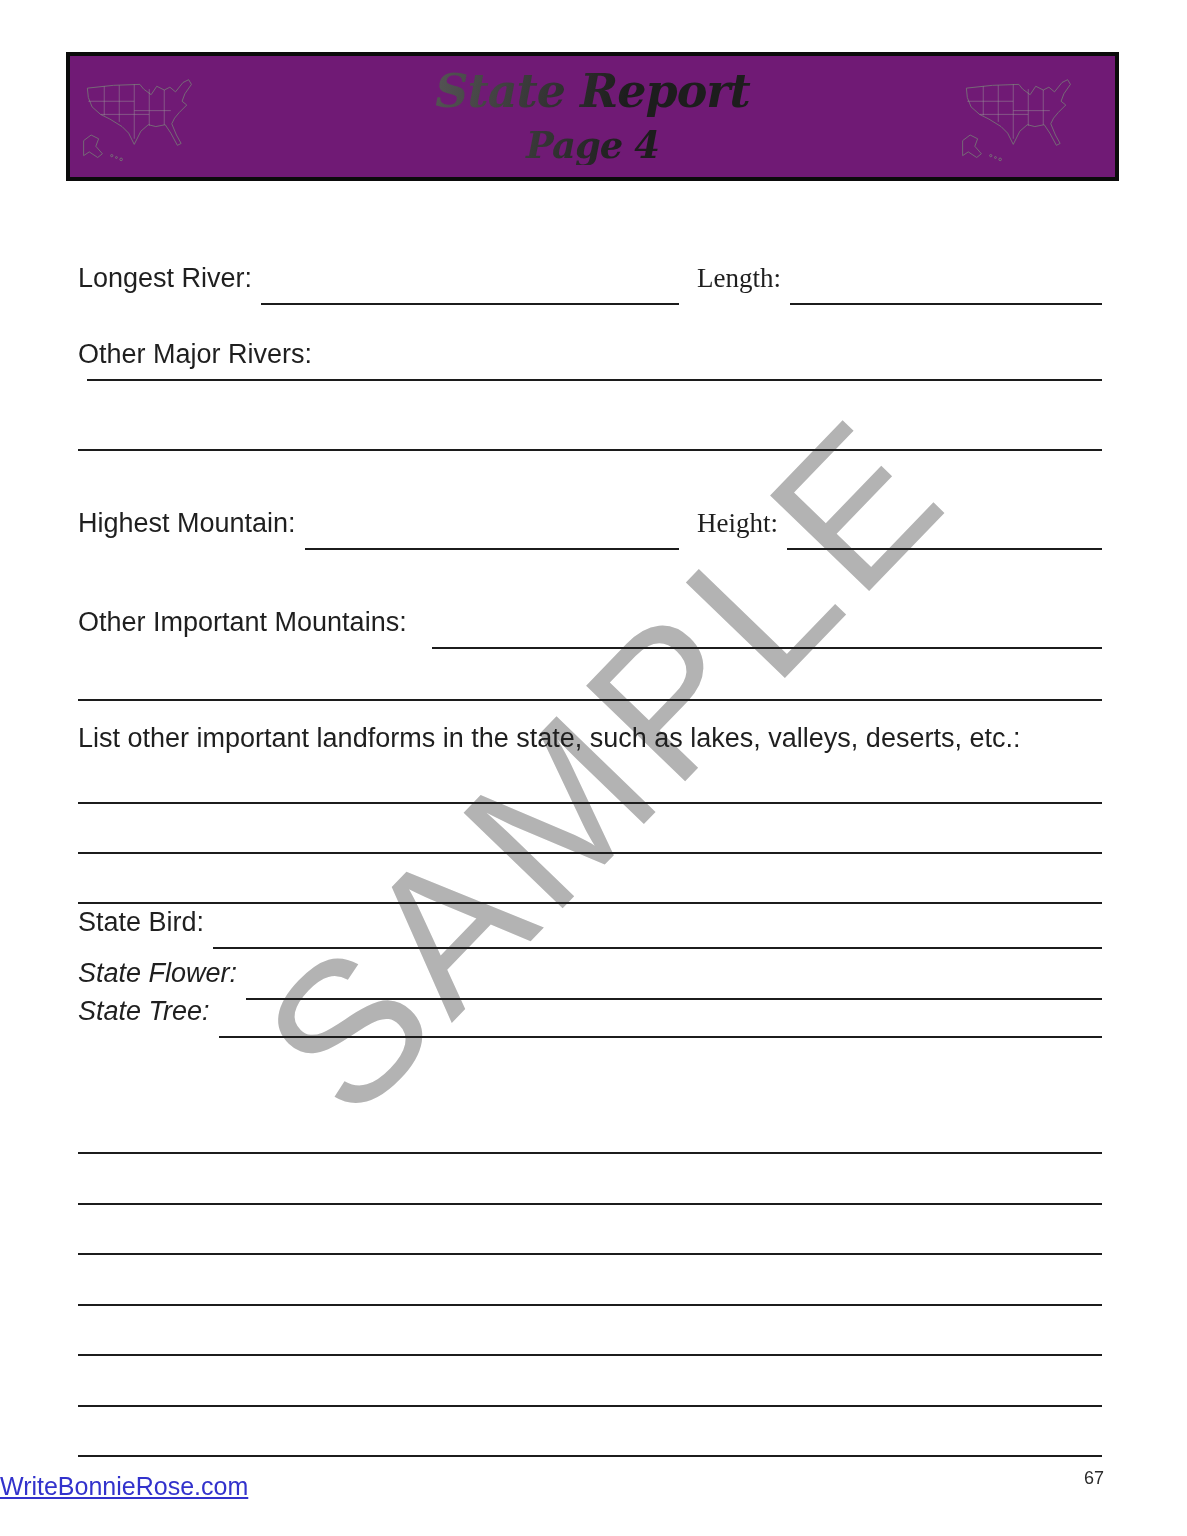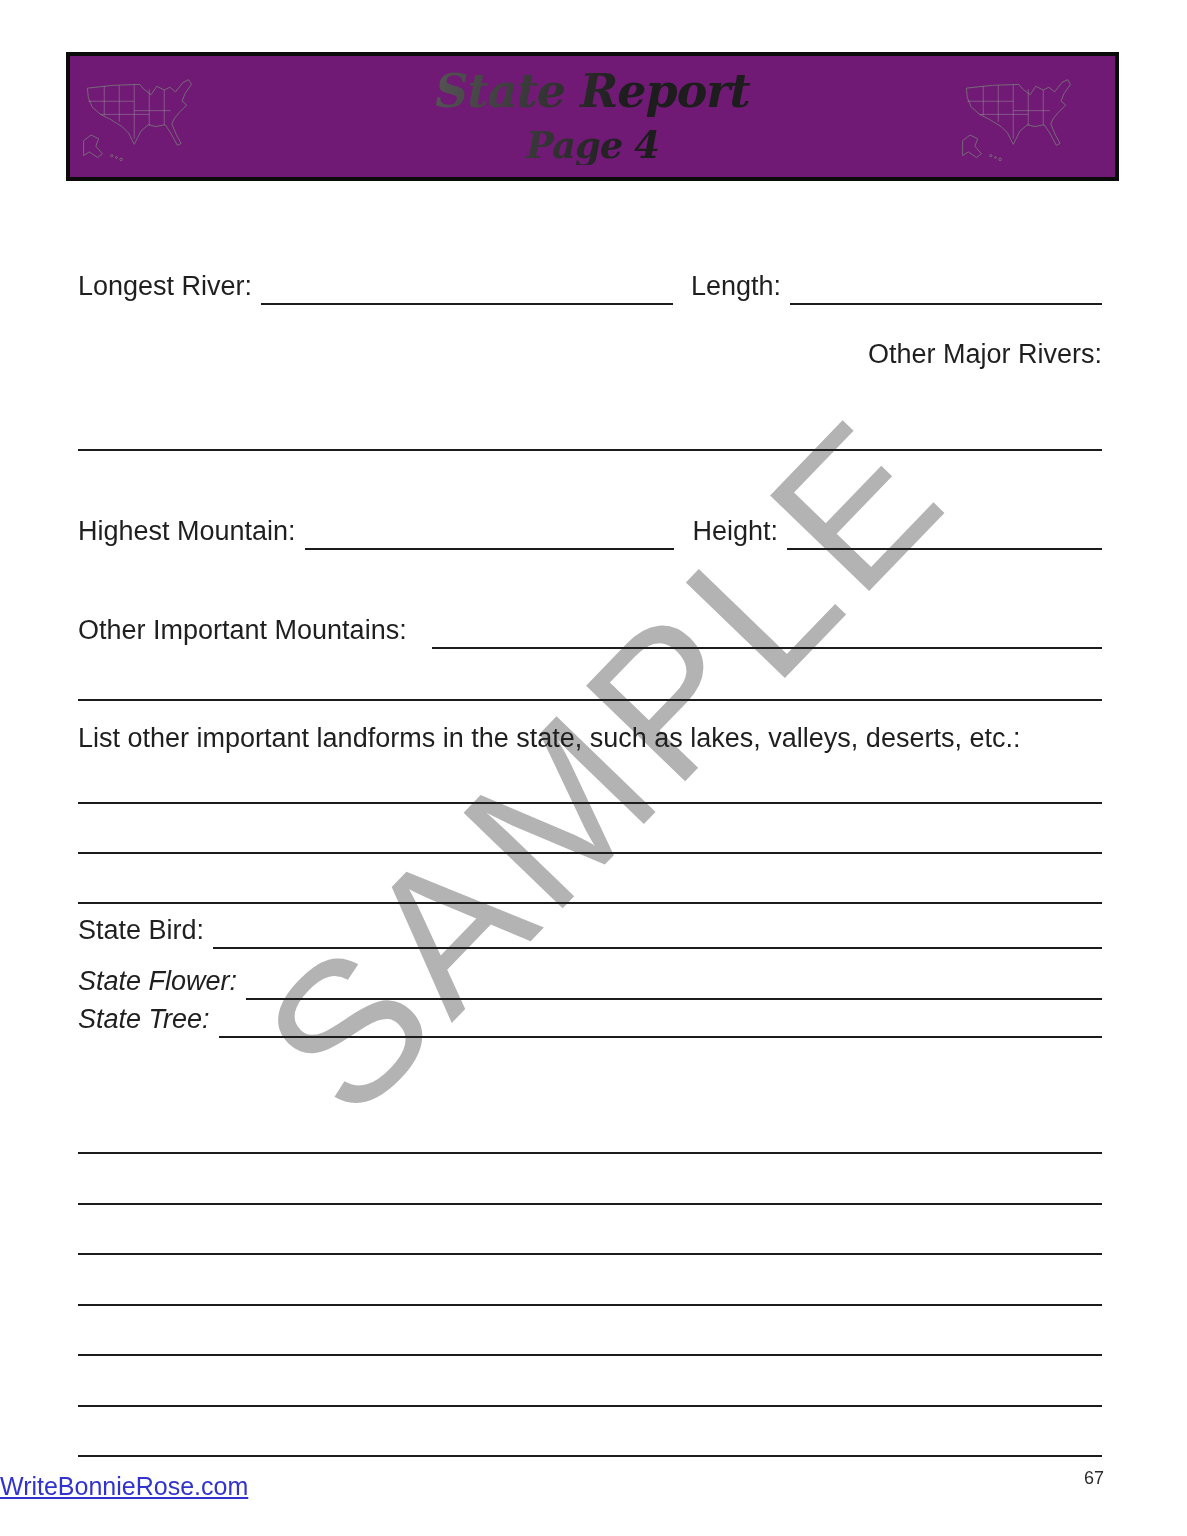--- a/index.html
+++ b/index.html
@@ -69,29 +69,28 @@
   .title-main { font-size: 46px; margin-top: 4px; }
   .title-sub  { font-size: 37px; margin-top: 8px; }
 
   
   .row {
     position: absolute;
     left: 78px;
     width: 1024px;
     height: 42px;
     display: flex;
-    align-items: flex-end;
   }
   .lbl {
     font-size: 27px;
     line-height: 1.15;
     white-space: nowrap;
     padding-bottom: 3px;
   }
-  .lbl2 { margin-left: 18px; }
+  .lbl2 { margin-left: 18px; font-family: Liberation Serif, serif; }
   .blank {
     border-bottom: 2px solid #1c1c1c;
     height: 100%;
     margin-left: 9px;
   }
   .blank.grow { flex: 1 1 auto; }
   .prompt {
     position: absolute;
     left: 78px;
     width: 1040px;

